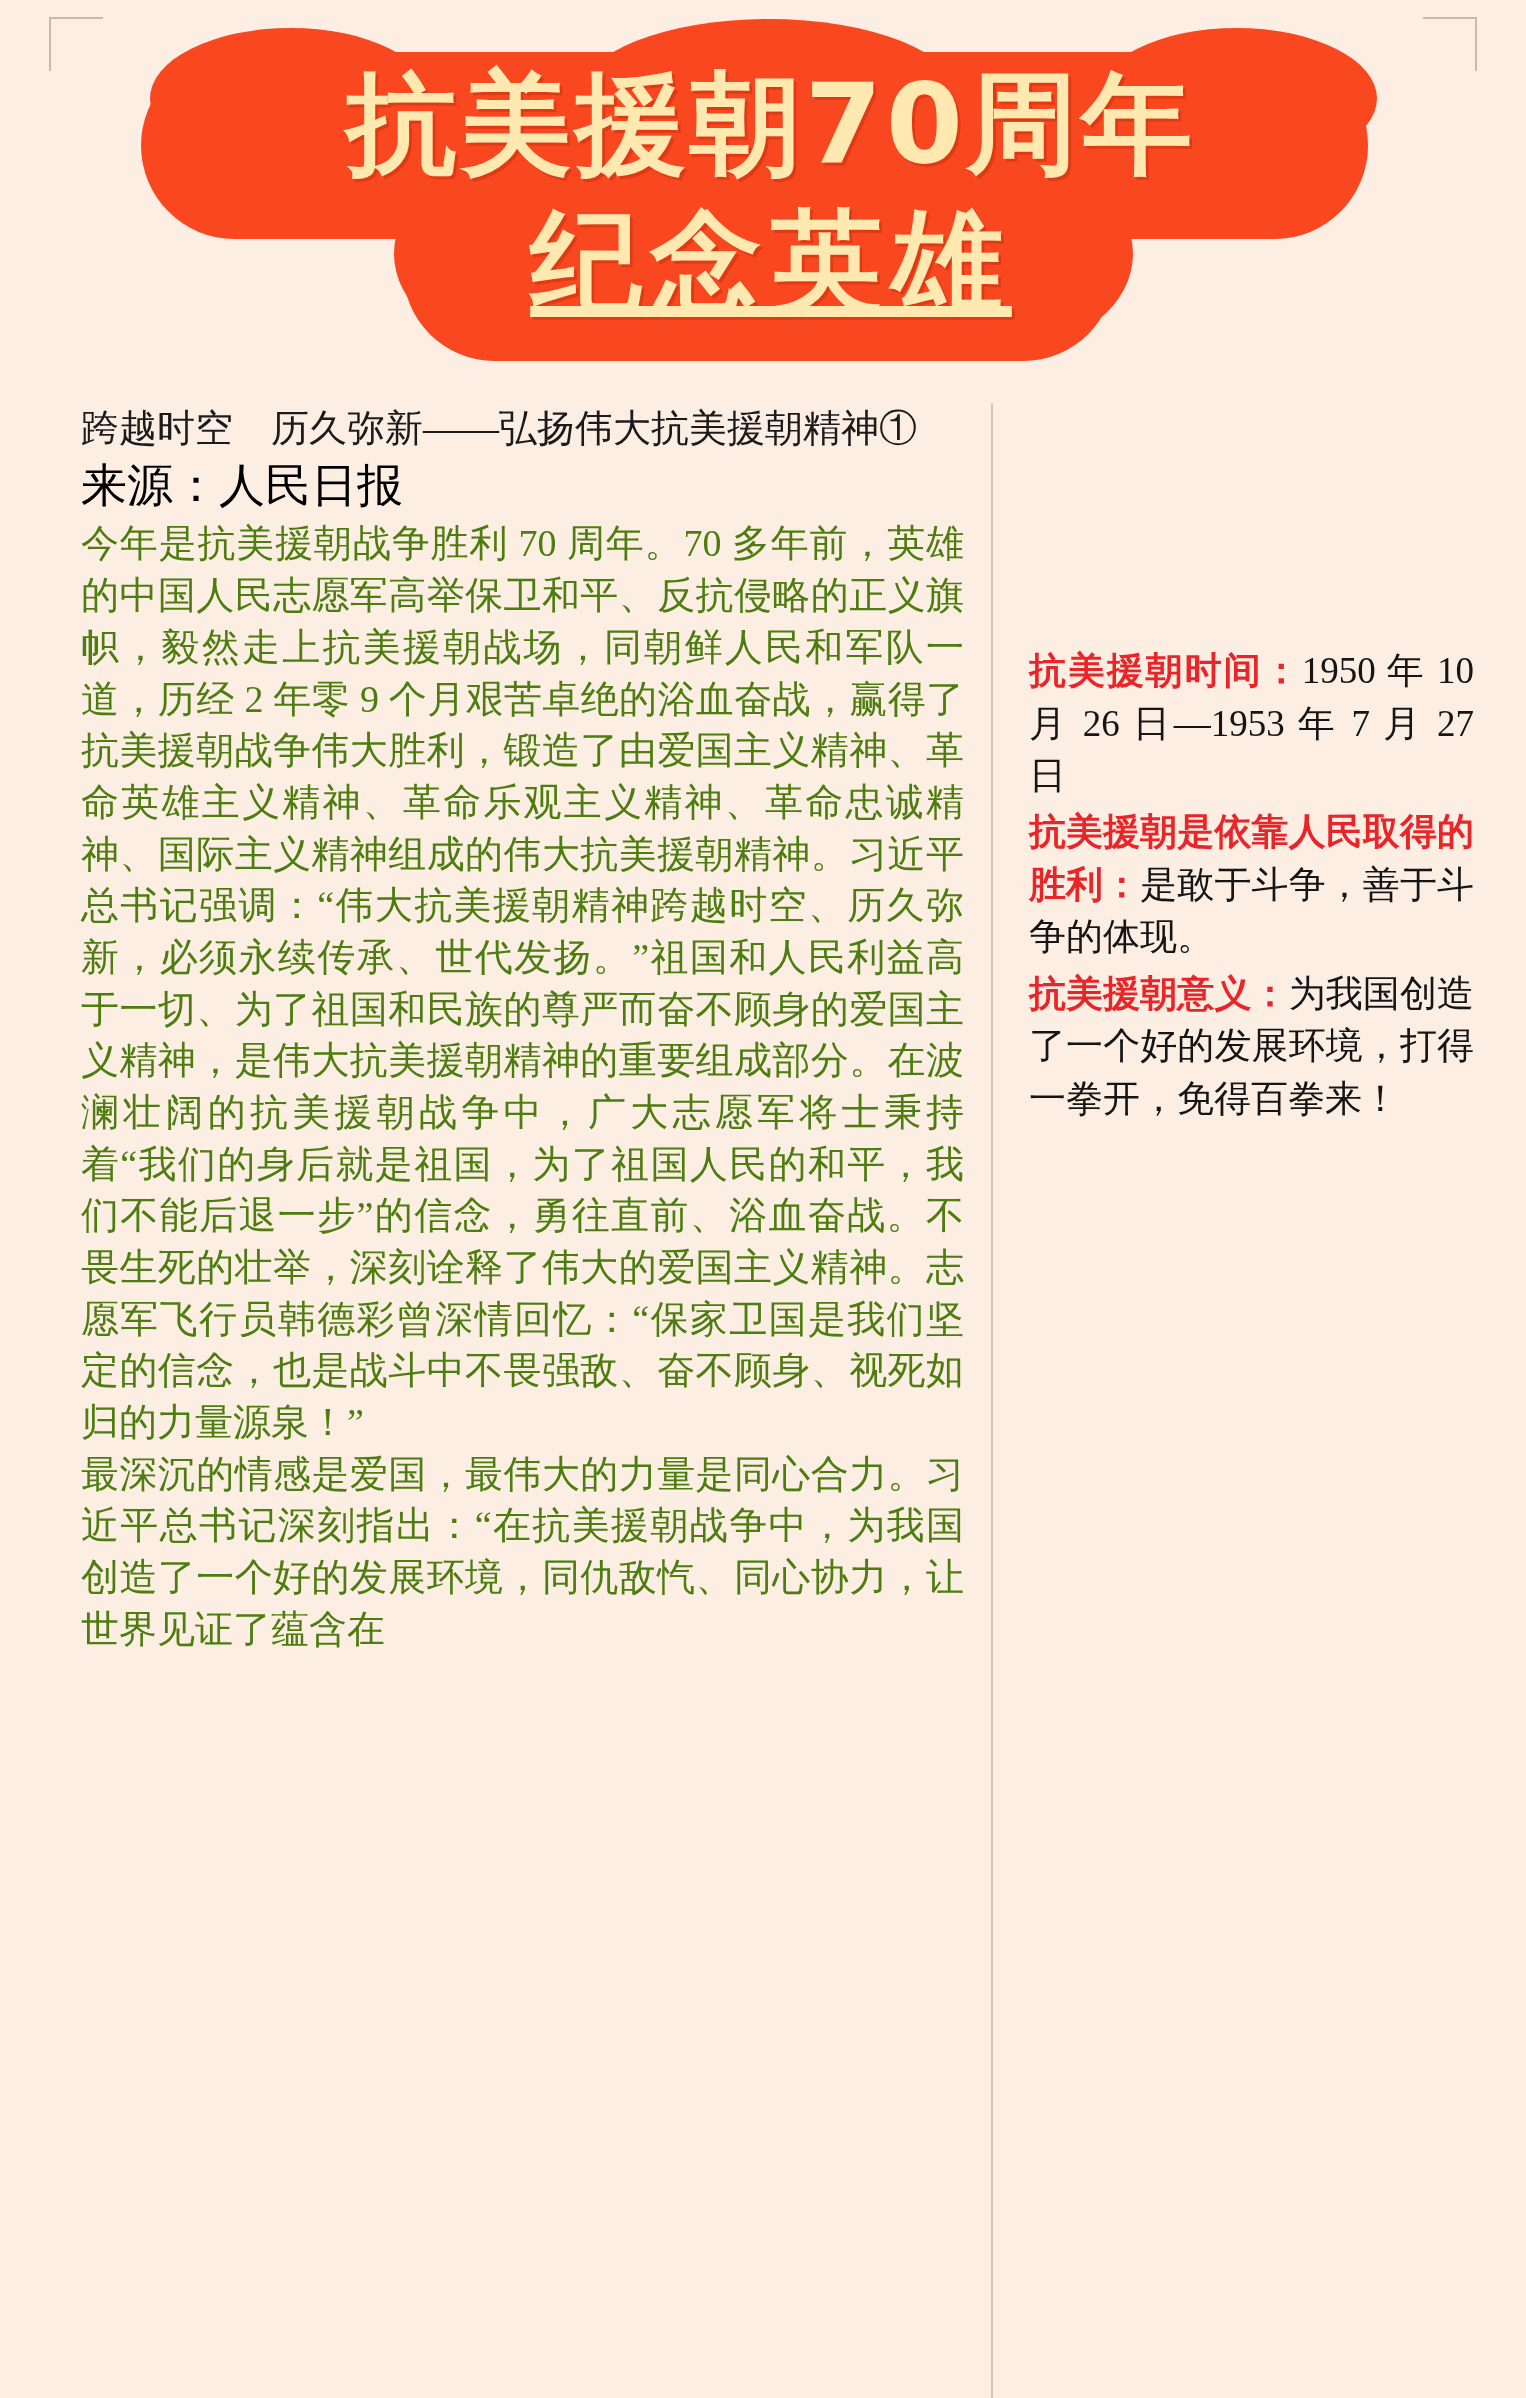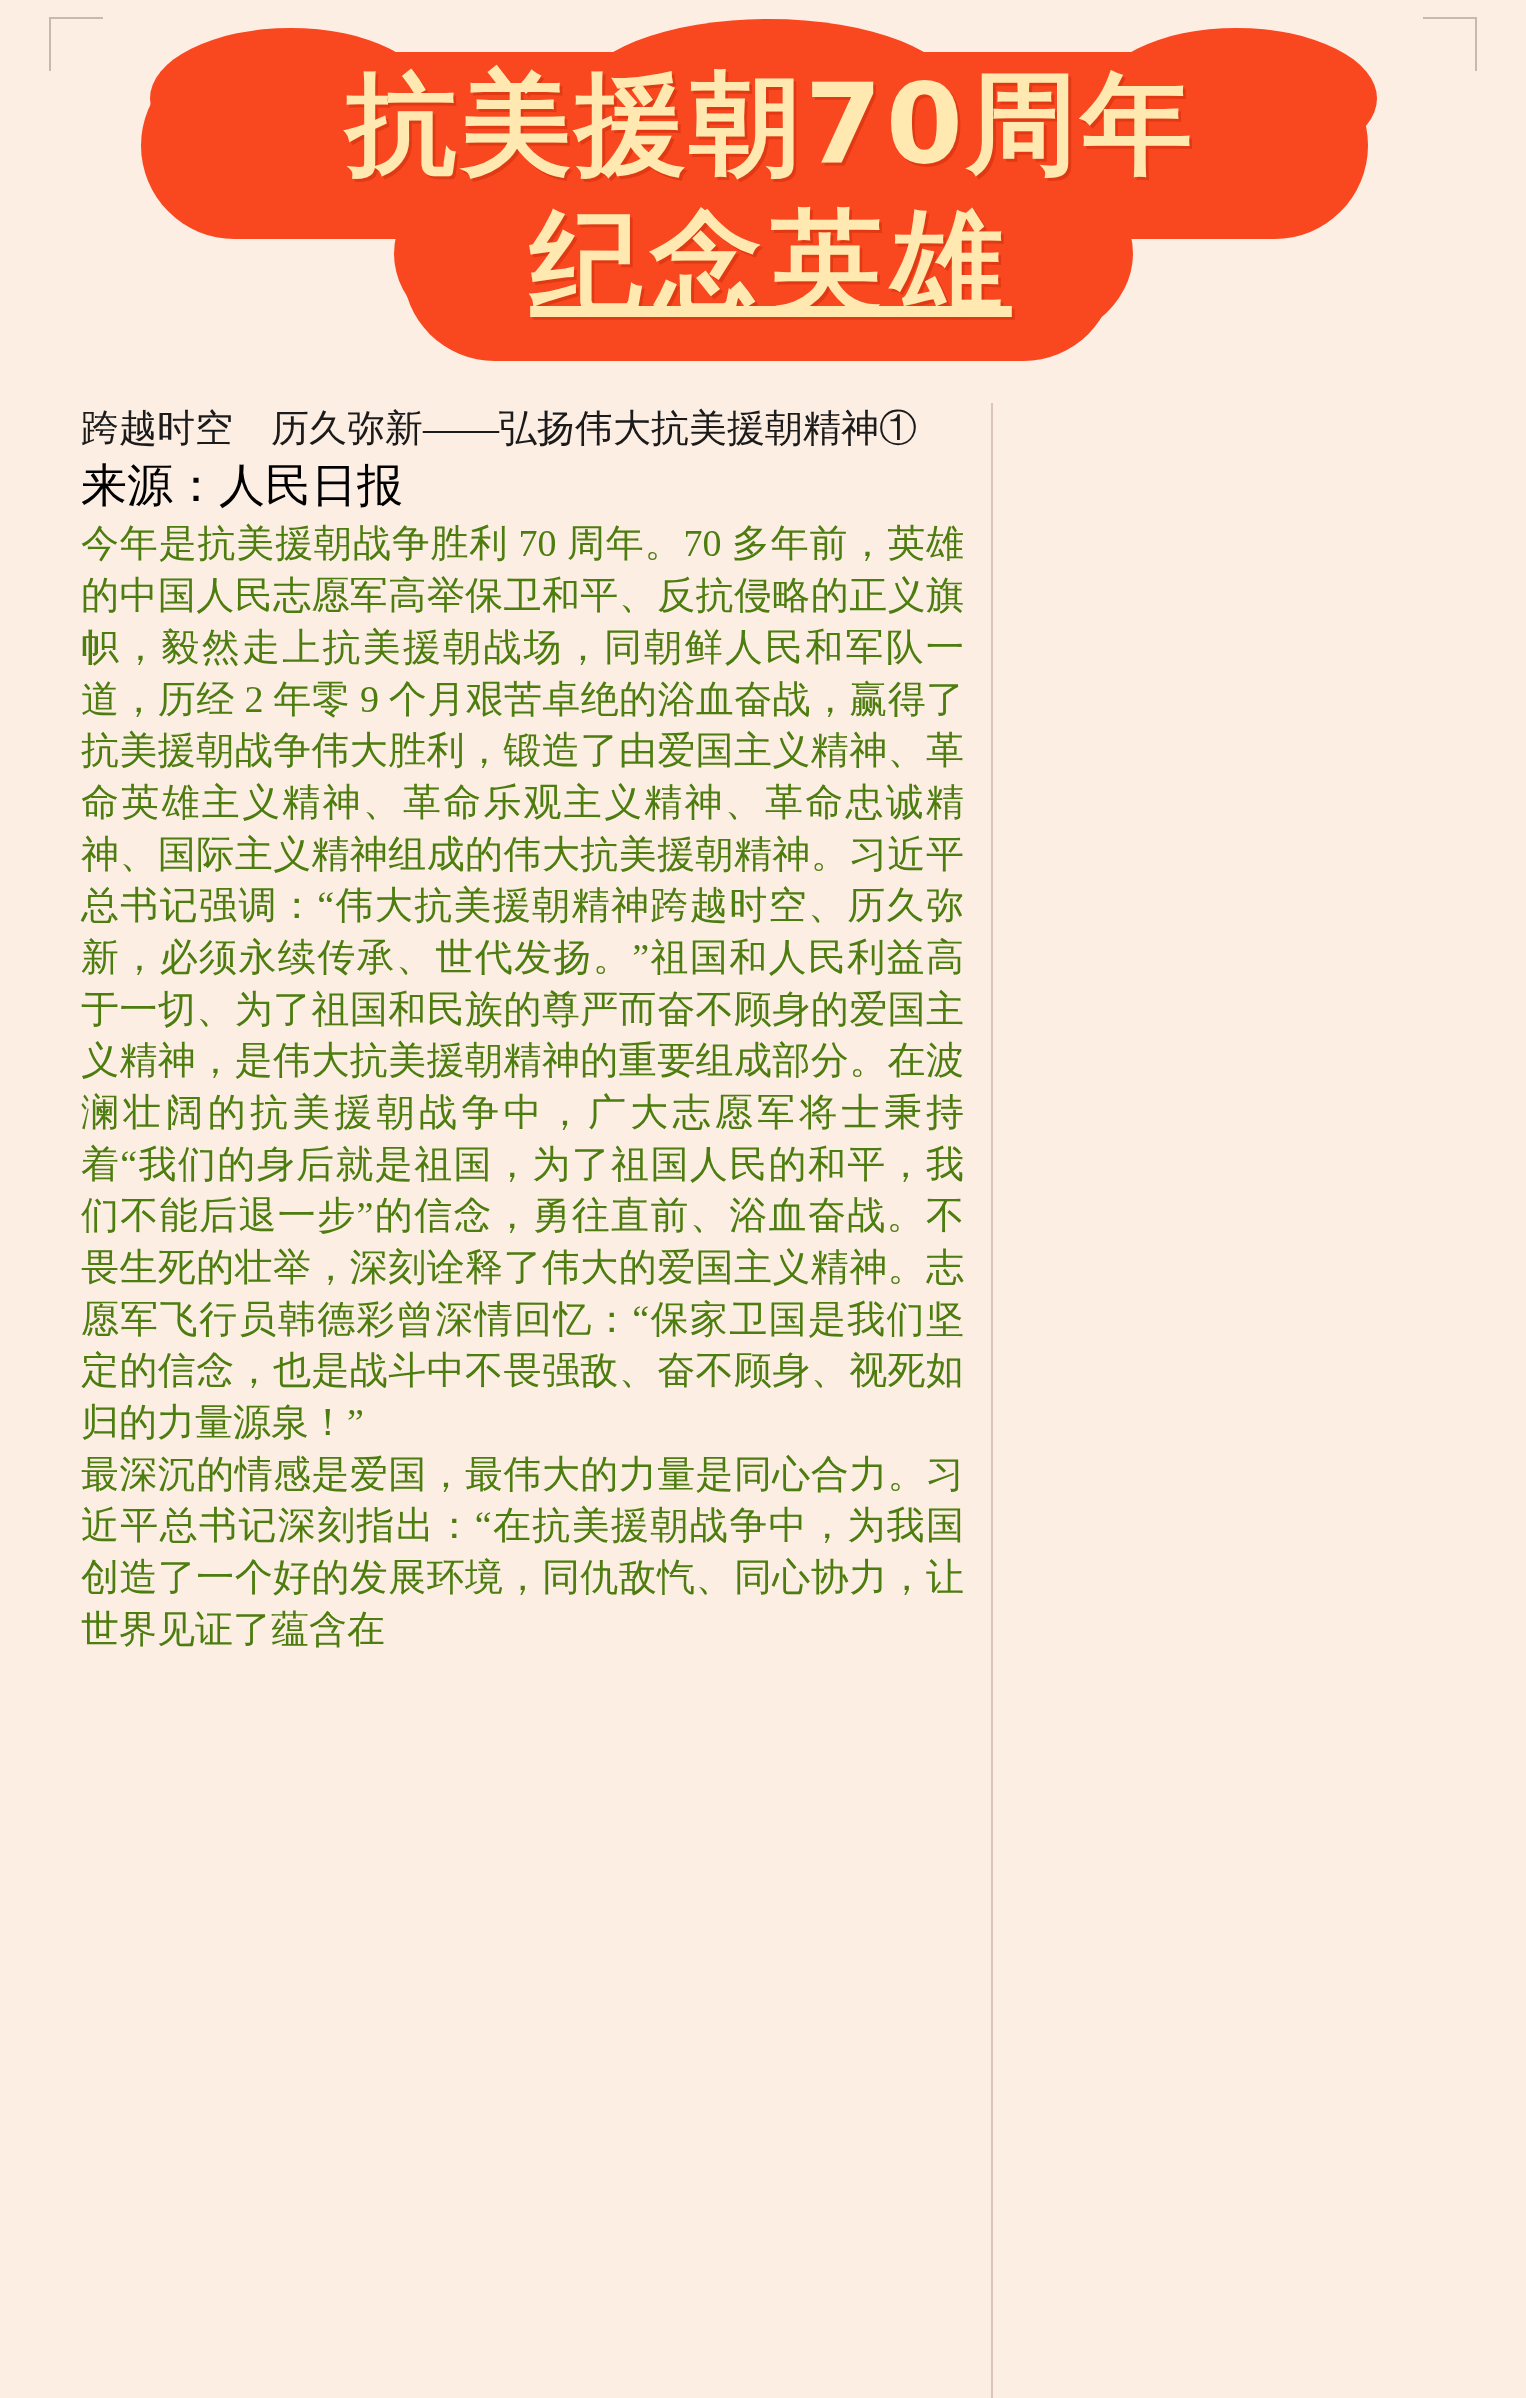--- a/index.html
+++ b/index.html
@@ -145,15 +145,26 @@
 
 <div class="content">
 
   <div class="col-left">
     <p class="head-line">跨越时空　历久弥新——弘扬伟大抗美援朝精神①</p>
     <p class="meta-line">来源：人民日报</p>
     <p class="para">今年是抗美援朝战争胜利 70 周年。70 多年前，英雄的中国人民志愿军高举保卫和平、反抗侵略的正义旗帜，毅然走上抗美援朝战场，同朝鲜人民和军队一道，历经 2 年零 9 个月艰苦卓绝的浴血奋战，赢得了抗美援朝战争伟大胜利，锻造了由爱国主义精神、革命英雄主义精神、革命乐观主义精神、革命忠诚精神、国际主义精神组成的伟大抗美援朝精神。习近平总书记强调：“伟大抗美援朝精神跨越时空、历久弥新，必须永续传承、世代发扬。”祖国和人民利益高于一切、为了祖国和民族的尊严而奋不顾身的爱国主义精神，是伟大抗美援朝精神的重要组成部分。在波澜壮阔的抗美援朝战争中，广大志愿军将士秉持着“我们的身后就是祖国，为了祖国人民的和平，我们不能后退一步”的信念，勇往直前、浴血奋战。不畏生死的壮举，深刻诠释了伟大的爱国主义精神。志愿军飞行员韩德彩曾深情回忆：“保家卫国是我们坚定的信念，也是战斗中不畏强敌、奋不顾身、视死如归的力量源泉！”</p>
     <p class="para">最深沉的情感是爱国，最伟大的力量是同心合力。习近平总书记深刻指出：“在抗美援朝战争中，为我国创造了一个好的发展环境，同仇敌忾、同心协力，让世界见证了蕴含在</p>
   </div>
 
+  <div class="col-right">
+    <p class="side-block">
+      <span class="red">抗美援朝时间：</span><span>1950 年 10 月 26 日—1953 年 7 月 27 日</span>
+    </p>
+    <p class="side-block">
+      <span class="red">抗美援朝是依靠人民取得的胜利：</span><span>是敢于斗争，善于斗争的体现。</span>
+    </p>
+    <p class="side-block">
+      <span class="red">抗美援朝意义：</span><span>为我国创造了一个好的发展环境，打得一拳开，免得百拳来！</span>
+    </p>
+  </div>
 
 </div>
 
 
 </body></html>

